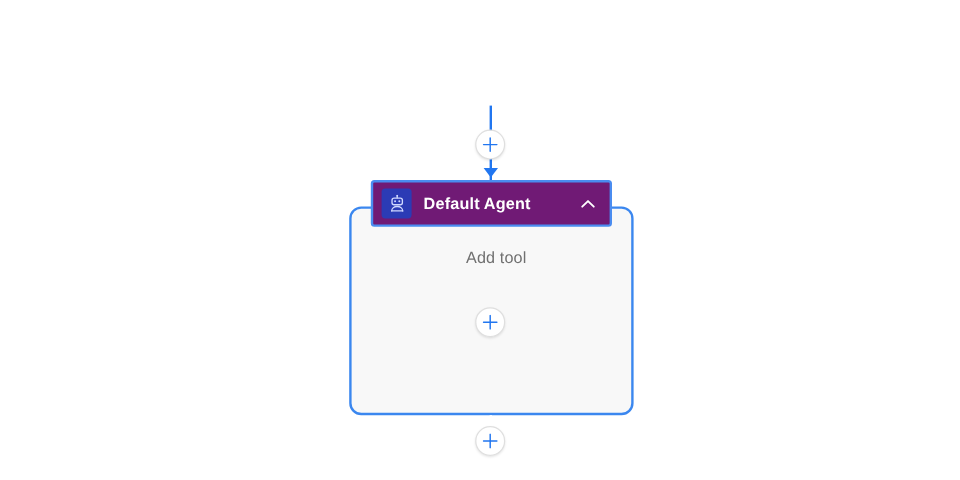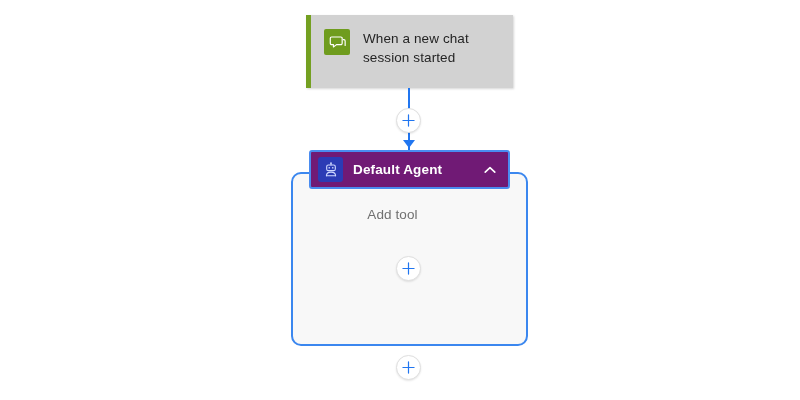--- a/index.html
+++ b/index.html
@@ -158,21 +158,21 @@
     display: flex;
     align-items: center;
     justify-content: center;
     flex: 0 0 18px;
     cursor: pointer;
   }
 
   
   .add-tool-label {
     position: absolute;
-    left: 274px;
+    left: 295px;
     top: 207px;
     width: 237px;
     text-align: center;
     font-size: 13.5px;
     color: #707070;
     letter-spacing: 0.1px;
   }
 
   
   .connector-bottom {
@@ -182,32 +182,20 @@
     width: 2px;
     height: 10px;
     background: #ffffff;
   }
 </style>
 </head>
 <body>
 
 <div id="canvas">
 
-  <div class="trigger-card">
-    <div class="trigger-accent"></div>
-    <div class="trigger-body">
-      <div class="trigger-icon">
-        <svg width="17" height="17" viewBox="0 0 20 20" aria-hidden="true">
-          <path d="M3 3.5h11a1.5 1.5 0 0 1 1.5 1.5v6a1.5 1.5 0 0 1-1.5 1.5H8.8L5.2 15.2v-2.7H3A1.5 1.5 0 0 1 1.5 11V5A1.5 1.5 0 0 1 3 3.5Z" fill="none" stroke="#ffffff" stroke-width="1.4" stroke-linejoin="round"></path>
-          <path d="M16.8 6.6h.7A1.5 1.5 0 0 1 19 8.1v5.3" fill="none" stroke="#ffffff" stroke-width="1.4" stroke-linecap="round"></path>
-        </svg>
-      </div>
-      <div class="trigger-title">When a new chat session started</div>
-    </div>
-  </div>
 
   <div class="connector-top"></div>
   <div class="arrow-head"></div>
 
   <div class="plus-btn plus-top">
     <svg width="13" height="13" viewBox="0 0 14 14" aria-hidden="true">
       <path d="M7 1v12M1 7h12" stroke="#2176f0" stroke-width="1.3" stroke-linecap="round"></path>
     </svg>
   </div>
 

